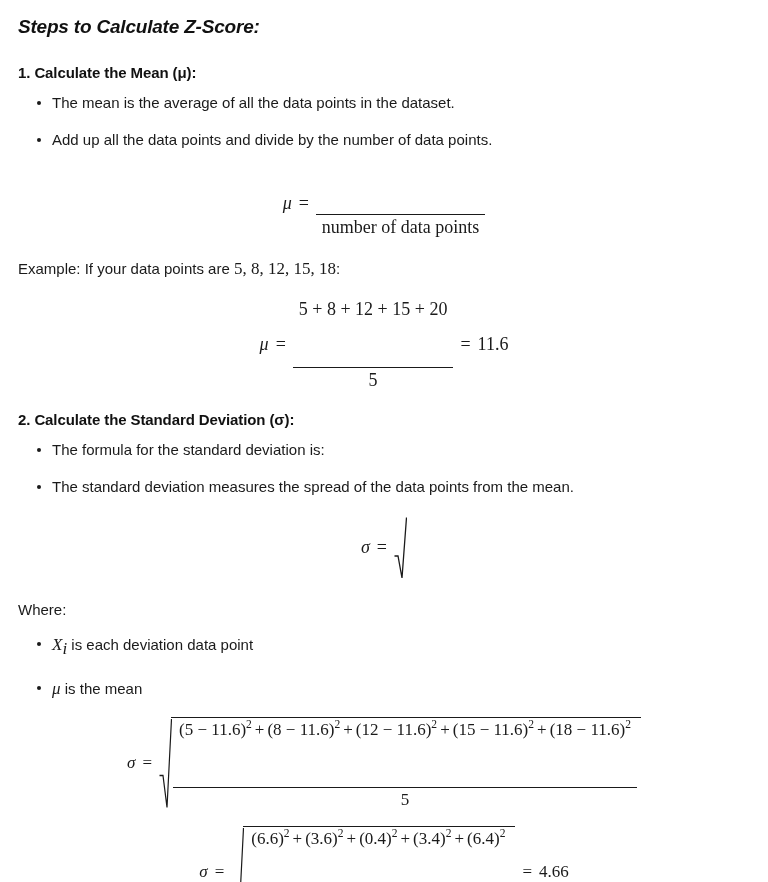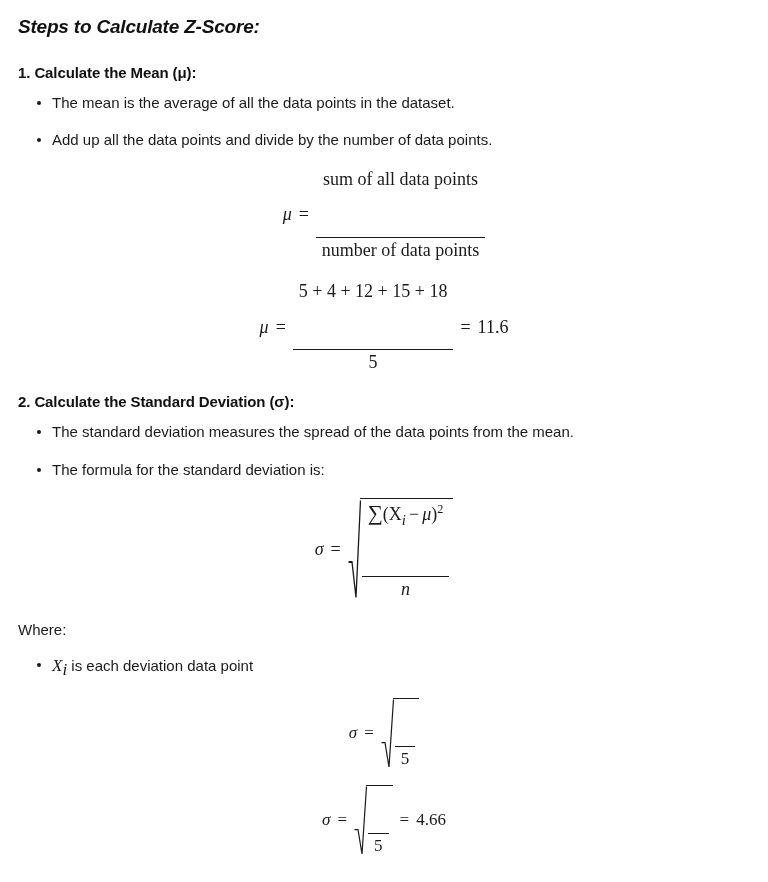--- a/index.html
+++ b/index.html
@@ -156,106 +156,109 @@
     <li>
       <span>Add up all the data points and divide by the number of data points.</span>
     </li>
   </ul>
 
   <div class="math-display">
     <span class="eqrow">
       <span class="math mi">μ</span>
       <span class="math mn">=</span>
       <span class="frac">
-        <span class="num mn">sum of all data points</span>
         <span class="den mn">number of data points</span>
       </span>
     </span>
   </div>
 
+  <p class="para">
+    <span>Example: If your data points are</span>
+    <span class="math-inline mn">5, 8, 12, 15, 18</span><span>:</span>
+  </p>
 
   <div class="math-display">
     <span class="eqrow">
       <span class="math mi">μ</span>
       <span class="math mn">=</span>
       <span class="frac">
-        <span class="num mn">5 + 4 + 12 + 15 + 18</span>
+        <span class="num mn">5 + 8 + 12 + 15 + 20</span>
         <span class="den mn">5</span>
       </span>
       <span class="math mn">=</span>
       <span class="math mn">11.6</span>
     </span>
   </div>
 
   <h2 class="step-heading">2. Calculate the Standard Deviation (σ):</h2>
 
   <ul class="bullets">
     <li>
+      <span>The formula for the standard deviation is:</span>
+    </li>
+    <li>
       <span>The standard deviation measures the spread of the data points from the mean.</span>
-    </li>
-    <li>
-      <span>The formula for the standard deviation is:</span>
     </li>
   </ul>
 
   <div class="math-display">
     <span class="eqrow">
       <span class="math mi">σ</span>
       <span class="math mn">=</span>
       <span class="sqrt">
         <svg class="radical" viewBox="0 0 13 64" preserveAspectRatio="none">
           <path d="M0.5 40 L4 40 L8 62 L12.5 1.5" fill="none" stroke="#1a1a1a" stroke-width="1.3"></path>
         </svg>
-        <span class="radicand">
-          <span class="frac">
-            <span class="num"><span class="sum mn">∑</span><span class="mn">(X</span><sub class="mi">i</sub><span class="op mn">−</span><span class="mi">μ</span><span class="mn">)</span><sup class="exp mn">2</sup></span>
-            <span class="den mi">n</span>
-          </span>
-        </span>
       </span>
     </span>
   </div>
 
   <p class="para">Where:</p>
 
   <ul class="bullets">
     <li>
       <span class="math-inline mi">X</span><sub class="math-inline mi">i</sub>
       <span>is each deviation data point</span>
+    </li>
+    <li>
+      <span class="math-inline mi">μ</span>
+      <span>is the mean</span>
     </li>
   </ul>
 
 
   <div class="math-display big">
     <span class="eqrow">
       <span class="math mi">σ</span>
       <span class="math mn">=</span>
       <span class="sqrt">
         <svg class="radical" viewBox="0 0 13 70" preserveAspectRatio="none">
           <path d="M0.5 44 L4 44 L8 68 L12.5 1.5" fill="none" stroke="#1a1a1a" stroke-width="1.2"></path>
         </svg>
         <span class="radicand">
           <span class="frac">
+            <span class="num mn"><span>(5 − 11.6)</span><sup class="exp">2</sup><span class="op">+</span><span>(8 − 11.6)</span><sup class="exp">2</sup><span class="op">+</span><span>(12 − 11.6)</span><sup class="exp">2</sup><span class="op">+</span><span>(15 − 11.6)</span><sup class="exp">2</sup><span class="op">+</span><span>(18 − 11.6)</span><sup class="exp">2</sup></span>
             <span class="den mn">5</span>
           </span>
         </span>
       </span>
     </span>
   </div>
 
   <div class="math-display big">
     <span class="eqrow">
       <span class="math mi">σ</span>
       <span class="math mn">=</span>
       <span class="sqrt">
         <svg class="radical" viewBox="0 0 13 70" preserveAspectRatio="none">
           <path d="M0.5 44 L4 44 L8 68 L12.5 1.5" fill="none" stroke="#1a1a1a" stroke-width="1.2"></path>
         </svg>
         <span class="radicand">
           <span class="frac">
+            <span class="num mn"><span>(6.6)</span><sup class="exp">2</sup><span class="op">+</span><span>(3.6)</span><sup class="exp">2</sup><span class="op">+</span><span>(0.4)</span><sup class="exp">2</sup><span class="op">+</span><span>(3.4)</span><sup class="exp">2</sup><span class="op">+</span><span>(6.4)</span><sup class="exp">2</sup></span>
             <span class="den mn">5</span>
           </span>
         </span>
       </span>
       <span class="math mn">=</span>
       <span class="math mn">4.66</span>
     </span>
   </div>
 
 </div>

